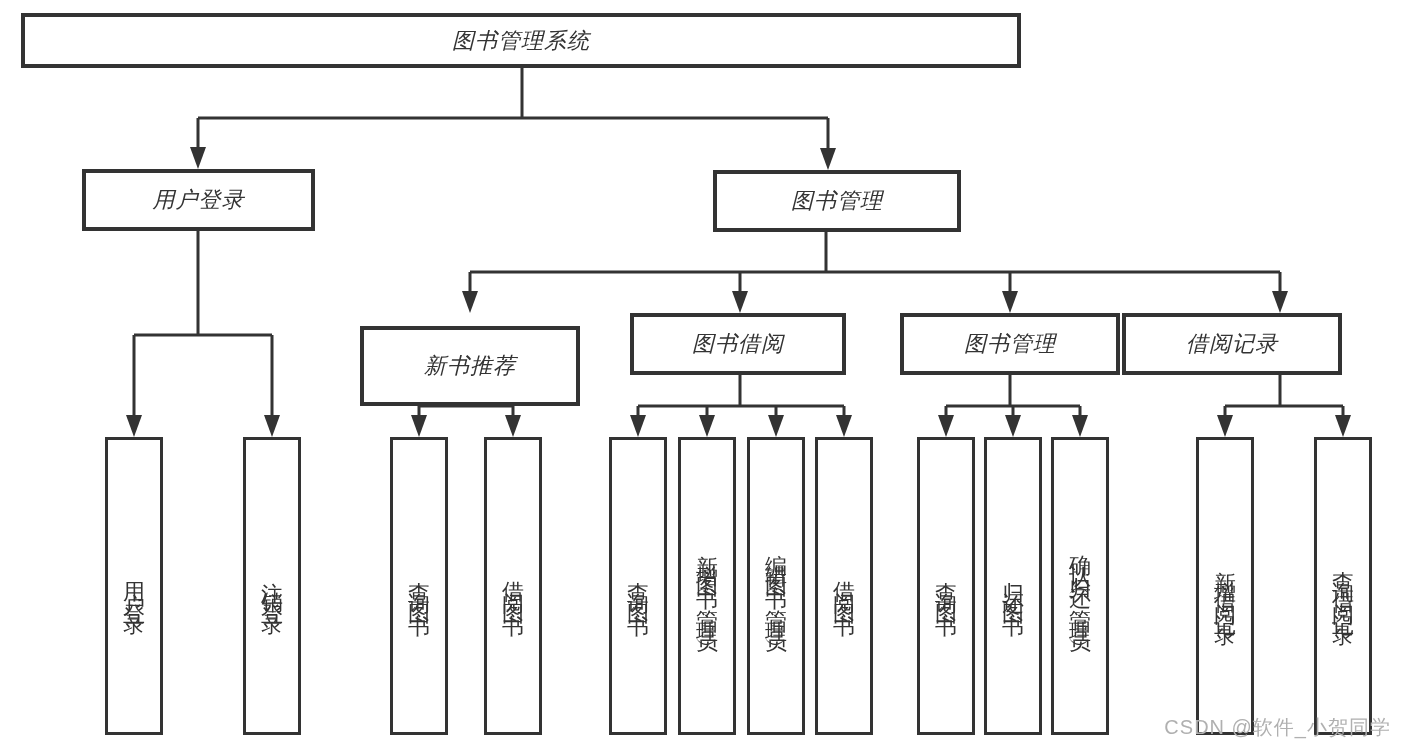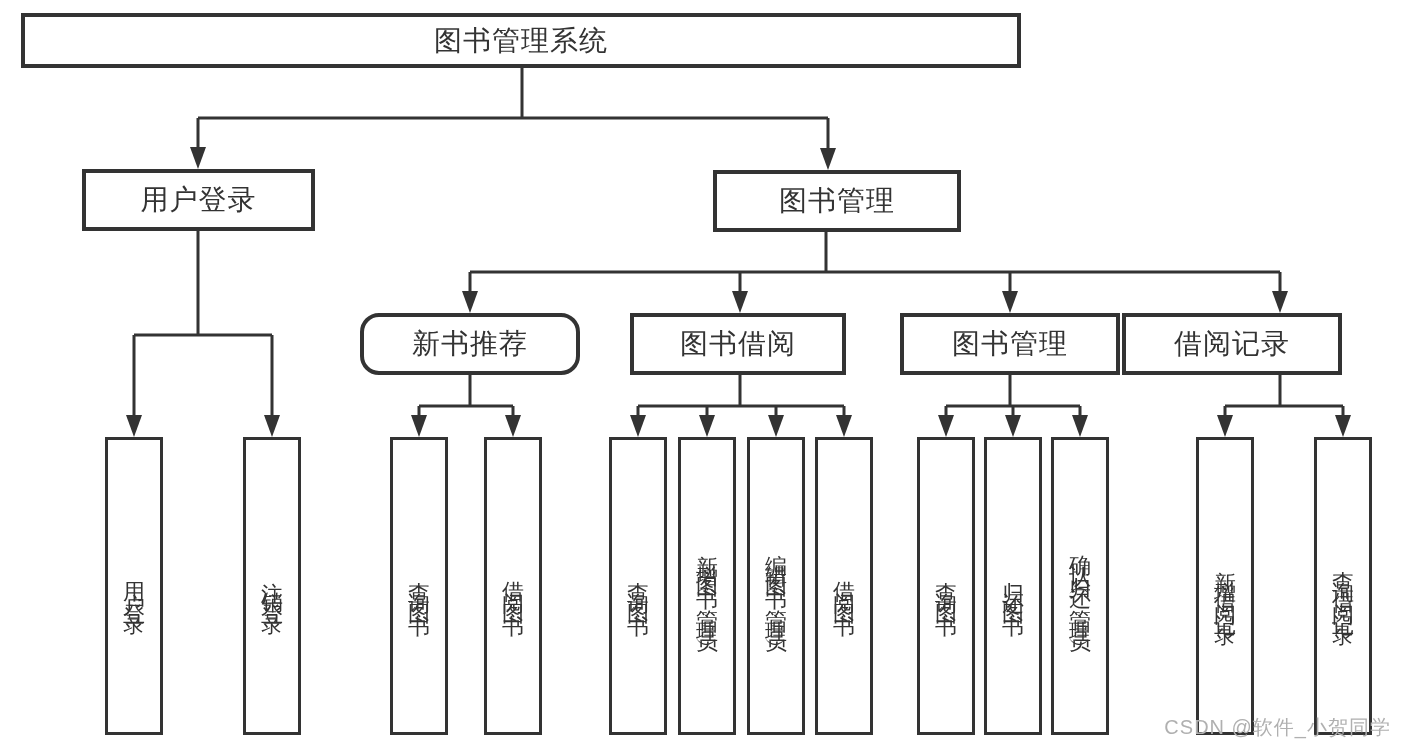--- a/index.html
+++ b/index.html
@@ -12,21 +12,21 @@
   }
   .connector-svg { position:absolute; left:0; top:0; width:1405px; height:747px; }
   .node {
     position:absolute;
     box-sizing:border-box;
     background:#ffffff;
     display:flex; align-items:center; justify-content:center;
     color:#333333;
   }
   .hbox { border:4px solid #333333; }
-  .hbox span { font-size:28px; letter-spacing:1px; white-space:nowrap; }
+  .hbox span { font-size:22px; letter-spacing:1px; white-space:nowrap;font-style:italic; }
   .vbox { border:3px solid #333333; }
   .vtext {
     writing-mode:vertical-rl;
     text-orientation:mixed;
     font-size:22px;
     letter-spacing:11px;
     line-height:1;
     white-space:nowrap;
   }
   .watermark {
@@ -91,21 +91,21 @@
     <span>图书管理系统</span>
   </div>
 
   <div class="node hbox" style="left:82px; top:169px; width:233px; height:62px;">
     <span>用户登录</span>
   </div>
   <div class="node hbox" style="left:713px; top:170px; width:248px; height:62px;">
     <span>图书管理</span>
   </div>
 
-  <div class="node hbox" style="left:360px; top:313px; width:220px; height:62px;border-radius:19px;">
+  <div class="node hbox" style="left:360px; top:326px; width:220px; height:80px;">
     <span>新书推荐</span>
   </div>
   <div class="node hbox" style="left:630px; top:313px; width:216px; height:62px;">
     <span>图书借阅</span>
   </div>
   <div class="node hbox" style="left:900px; top:313px; width:220px; height:62px;">
     <span>图书管理</span>
   </div>
   <div class="node hbox" style="left:1122px; top:313px; width:220px; height:62px;">
     <span>借阅记录</span>

